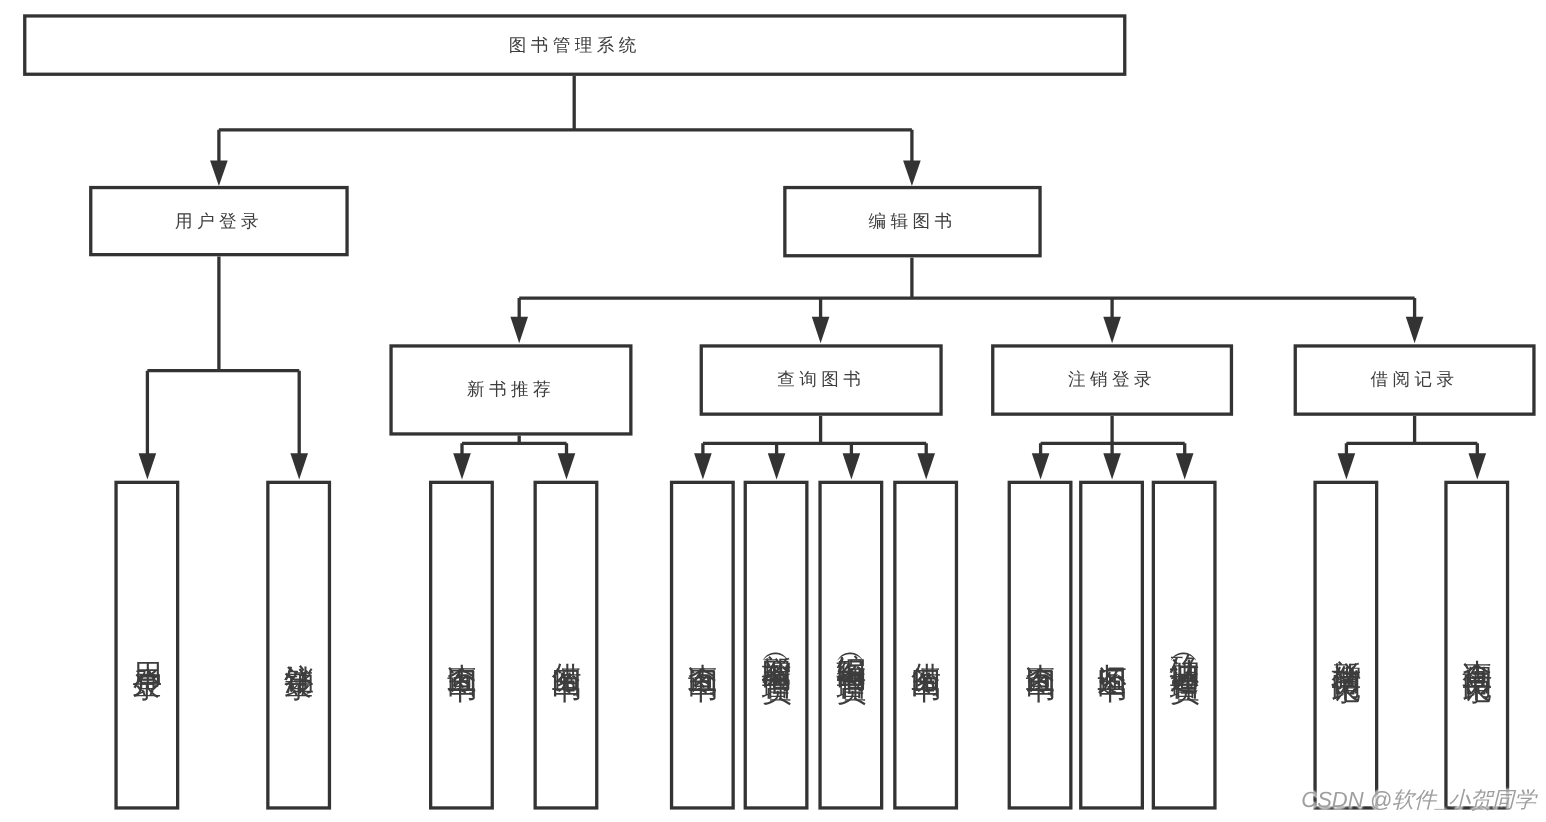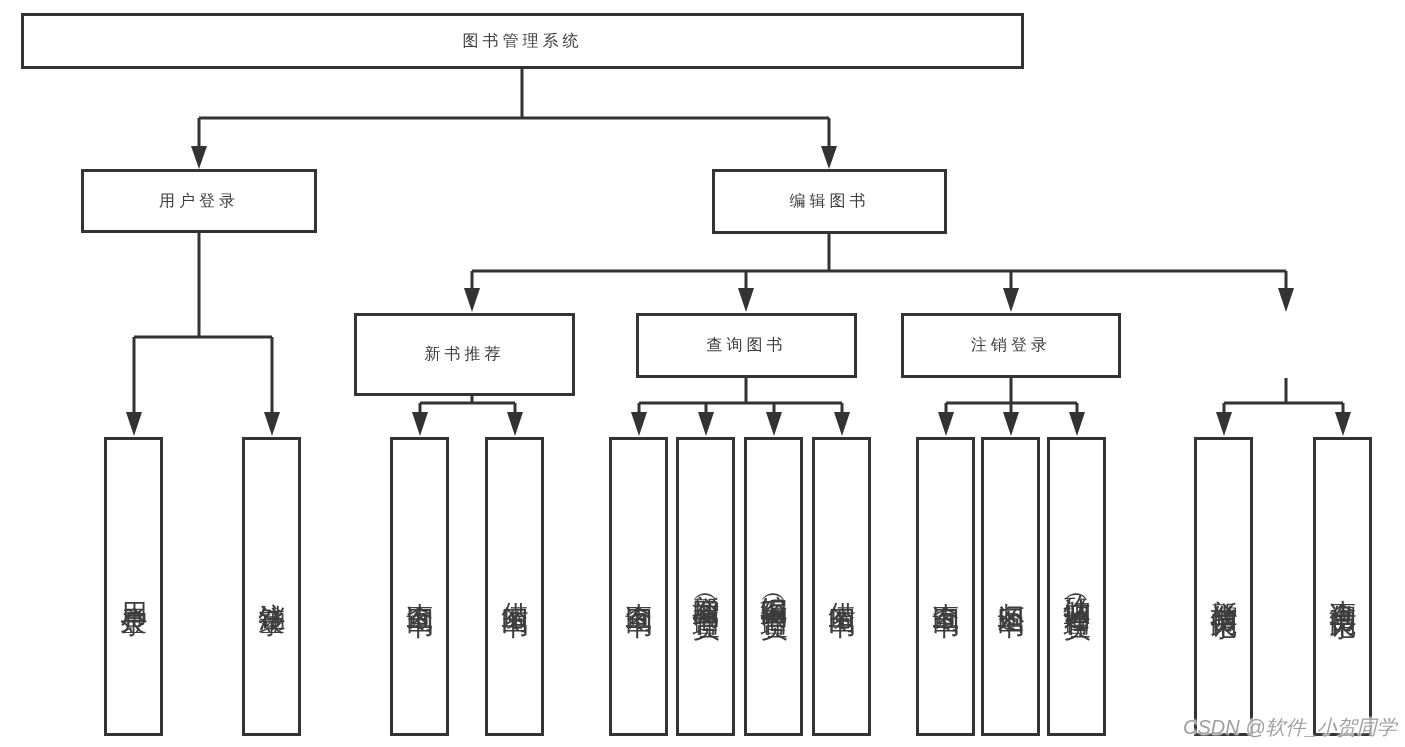--- a/index.html
+++ b/index.html
@@ -106,20 +106,23 @@
 
   <div class="node hnode" style="left:354px;top:313px;width:221px;height:83px">
     <span>新书推荐</span>
   </div>
   <div class="node hnode" style="left:636px;top:313px;width:221px;height:65px">
     <span>查询图书</span>
   </div>
   <div class="node hnode" style="left:901px;top:313px;width:220px;height:65px">
     <span>注销登录</span>
   </div>
+  <div class="node hnode" style="left:1176px;top:313px;width:220px;height:65px">
+    <span>借阅记录</span>
+  </div>
 
   <div class="node vnode" style="left:104px;top:437px;width:59px;height:299px">
     <span>用户登录</span>
   </div>
   <div class="node vnode" style="left:242px;top:437px;width:59px;height:299px">
     <span>注销登录</span>
   </div>
 
   <div class="node vnode" style="left:390px;top:437px;width:59px;height:299px">
     <span>查询图书</span>

